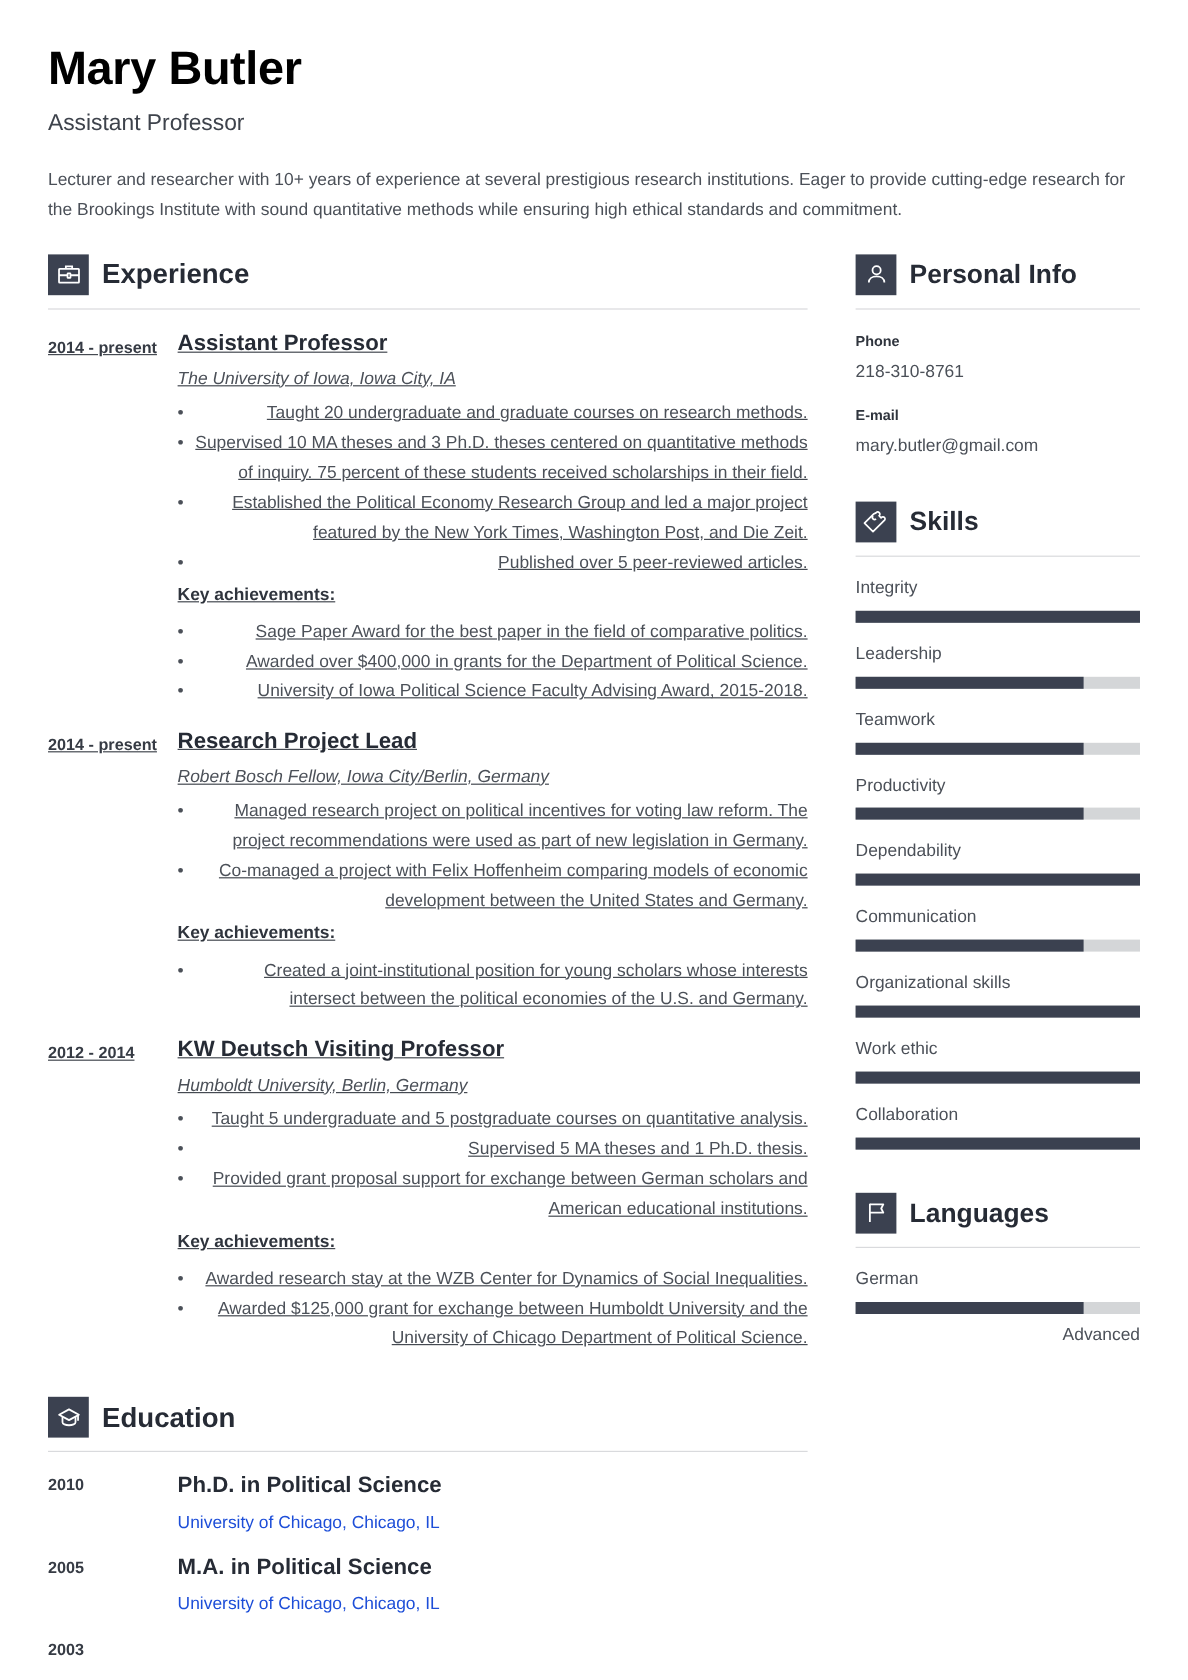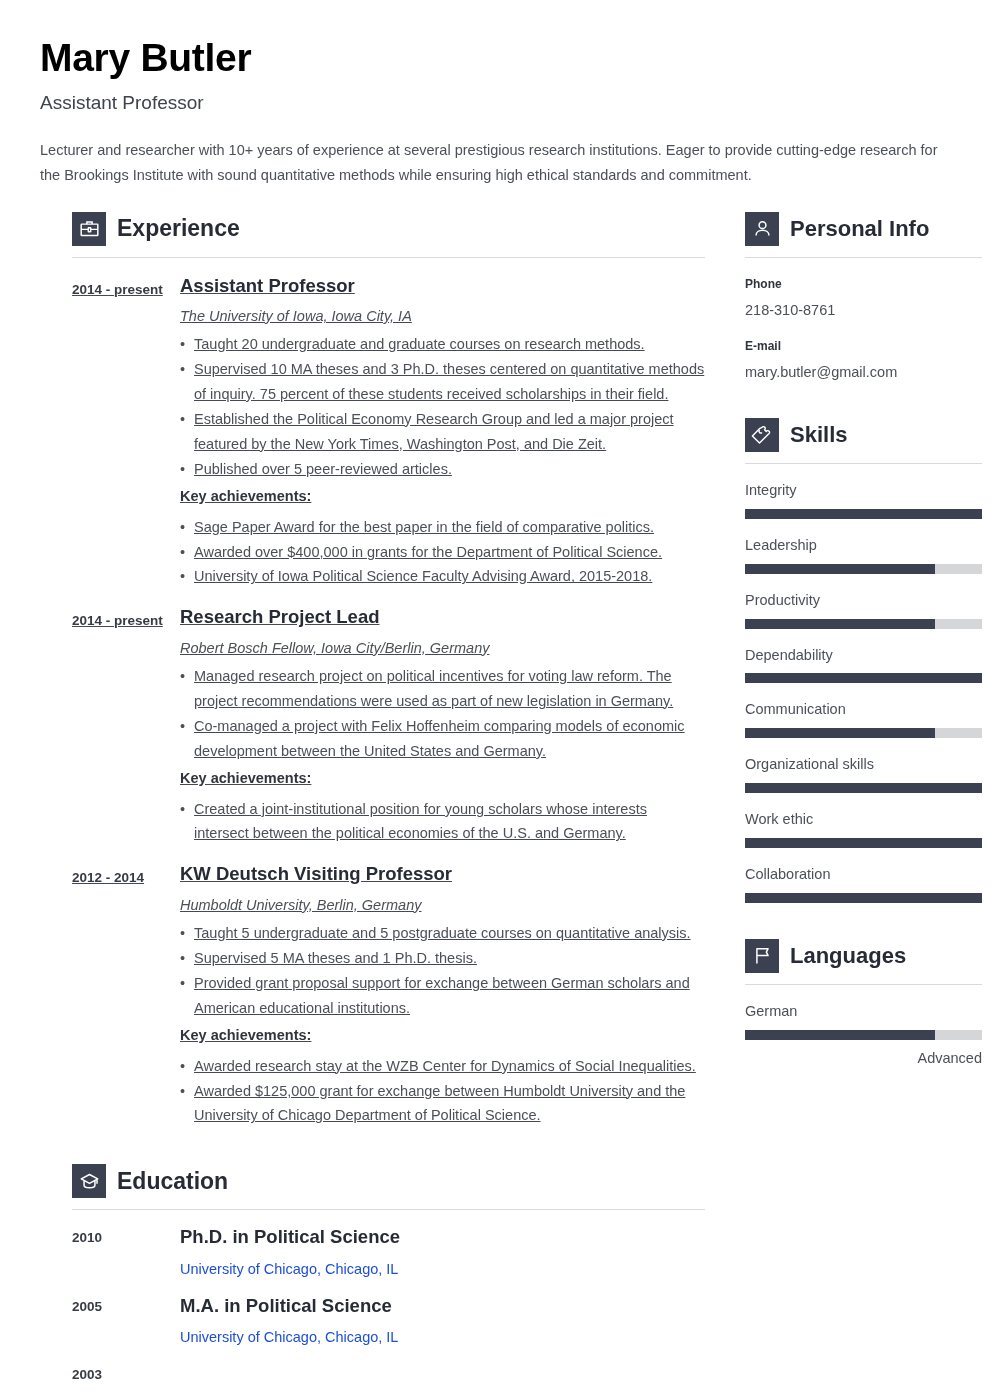--- a/index.html
+++ b/index.html
@@ -46,21 +46,20 @@
     color: #4b5058;
     max-width: 912px;
   }
 
   
   .columns {
     display: flex;
     padding: 0 40px;
     margin-top: 24px;
     align-items: flex-start;
-    margin-left: 32px;
   }
   .col-left  { width: 633px; flex: 0 0 633px; }
   .col-gap   { width: 40px;  flex: 0 0 40px; }
   .col-right { width: 237px; flex: 0 0 237px; }
 
   
   .section-head {
     display: flex;
     align-items: center;
     gap: 11px;
@@ -111,20 +110,21 @@
     margin-top: 9px;
     line-height: 1.4;
   }
   ul.bullets { list-style: none; margin-top: 6px; }
   ul.bullets li {
     position: relative;
     padding-left: 14px;
     font-size: 14.5px;
     line-height: 1.72;
     color: #4b5058;
+    text-align: right;
   }
   ul.bullets li::before {
     content: "\2022";
     position: absolute;
     left: 0; top: 0;
     color: #4b5058;
   }
   .key-ach {
     font-size: 14.5px;
     font-weight: bold;
@@ -363,20 +363,26 @@
             <div class="bar-fill" style="width: 100%;"></div>
           </div>
         </div>
         <div class="skill">
           <div class="skill-name">Leadership</div>
           <div class="bar-track">
             <div class="bar-fill" style="width: 80%;"></div>
           </div>
         </div>
         <div class="skill">
+          <div class="skill-name">Teamwork</div>
+          <div class="bar-track">
+            <div class="bar-fill" style="width: 80%;"></div>
+          </div>
+        </div>
+        <div class="skill">
           <div class="skill-name">Productivity</div>
           <div class="bar-track">
             <div class="bar-fill" style="width: 80%;"></div>
           </div>
         </div>
         <div class="skill">
           <div class="skill-name">Dependability</div>
           <div class="bar-track">
             <div class="bar-fill" style="width: 100%;"></div>
           </div>

